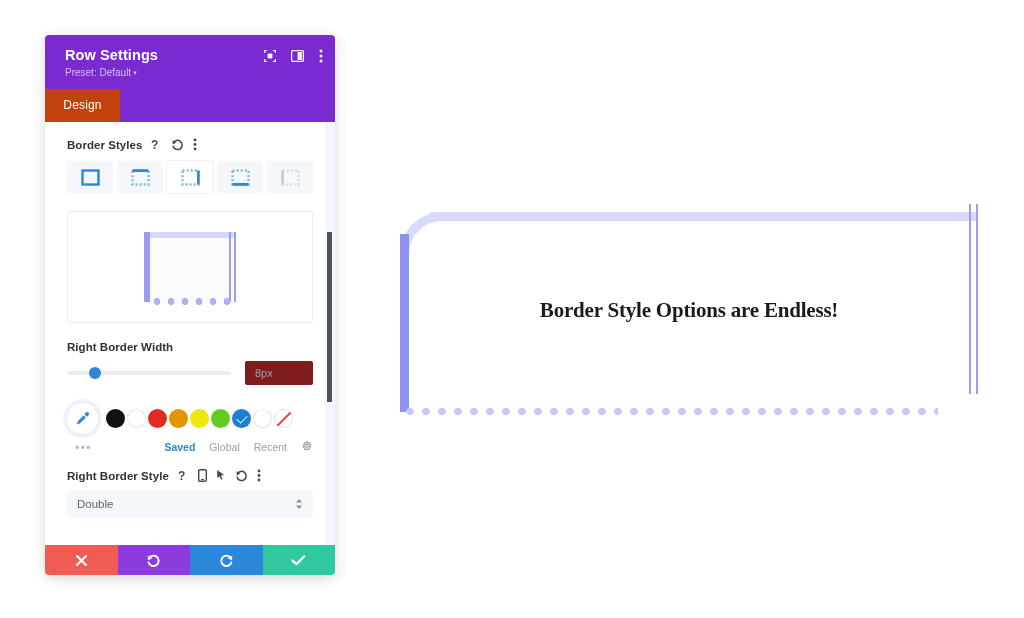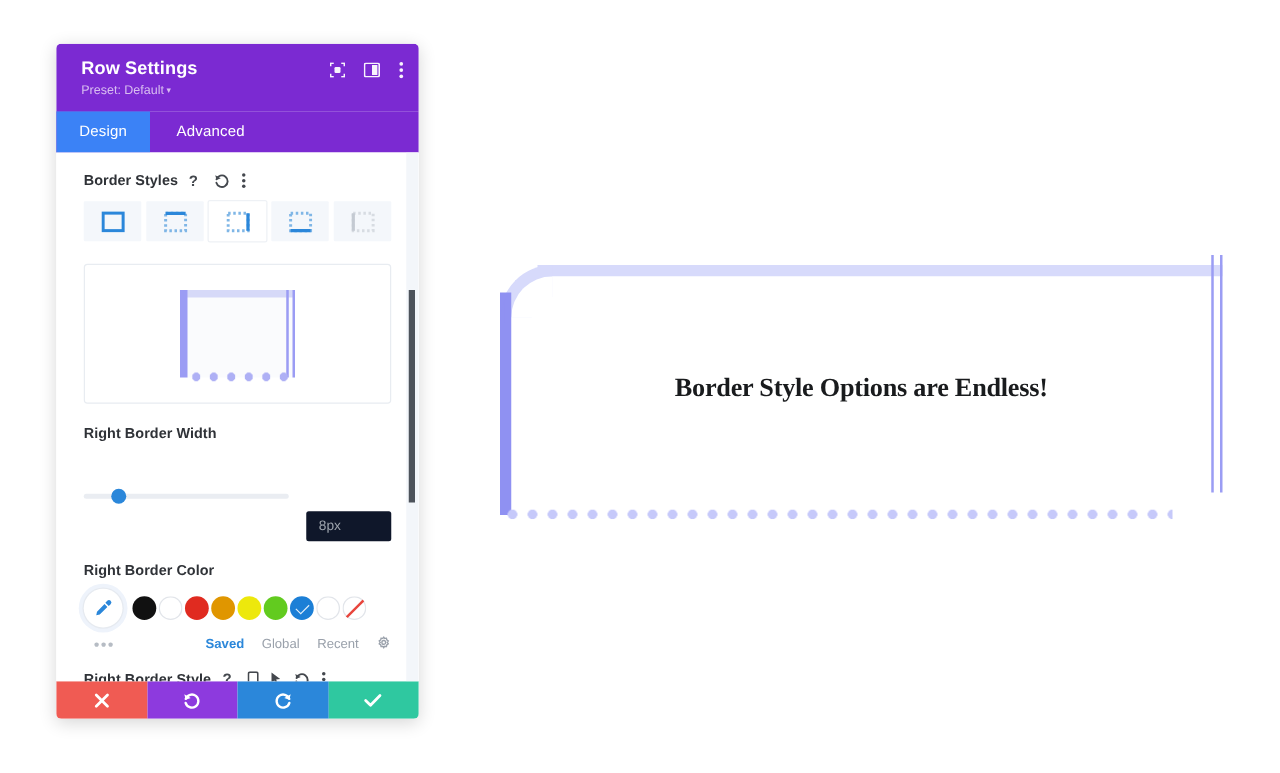--- a/index.html
+++ b/index.html
@@ -46,21 +46,21 @@
   
   .tabbar { display: flex; background: #7b2ad2; }
   .tab {
     flex: 0 0 auto; padding: 9px 0 10px 0;
     color: #ffffff; font-size: 12px; text-align: center;
     cursor: pointer; letter-spacing: .15px;
   }
   .tab.t0 { width: 78px; }
   .tab.t1 { width: 75px; }
   .tab.t2 { width: 97px; }
-  .tab.active { background: #3b82f6; }
+  .tab.active { background: #c2410c; }
 
   
   .panel-body {
     flex: 1; background: #ffffff; position: relative;
     padding: 16px 22px 4px 22px;
     overflow: hidden;
   }
   .scrolltrack {
     position: absolute; right: 0px; top: 0; width: 10px; height: 100%;
     background: #f3f6fa;
@@ -115,23 +115,23 @@
   .slider-row { display: flex; align-items: center; gap: 14px; margin-bottom: 18px; }
   .slider-track {
     flex: 1; height: 4px; background: #eaedf2; border-radius: 2px; position: relative;
   }
   .slider-knob {
     position: absolute; left: 17%; top: 50%; transform: translate(-50%,-50%);
     width: 12px; height: 12px; border-radius: 50%; background: #2b87da;
     cursor: pointer;
   }
   .value-box {
-    width: 68px; height: 24px; background: #0f172a; border-radius: 2px;
+    width: 68px; height: 24px; background: #7f1d1d; border-radius: 2px;
     display: flex; align-items: center; padding-left: 10px;
-    font-size: 11px; color: #9ba2ab; margin-top: 48px;
+    font-size: 11px; color: #9ba2ab;
   }
 
   
   .swatch-row { display: flex; align-items: center; gap: 2px; margin-bottom: 5px; }
   .swatch {
     width: 19px; height: 19px; border-radius: 50%; cursor: pointer; flex: 0 0 auto;
   }
   .swatch.ring { box-shadow: inset 0 0 0 1px #e2e5ea; }
   .eyedrop-wrap {
     width: 31px; height: 31px; border-radius: 50%;
@@ -270,21 +270,20 @@
             <circle cx="2" cy="2" r="1.5" fill="#ffffff"></circle>
             <circle cx="2" cy="7" r="1.5" fill="#ffffff"></circle>
             <circle cx="2" cy="12" r="1.5" fill="#ffffff"></circle>
           </svg>
         </span>
       </div>
     </div>
 
     <div class="tabbar">
       <div class="tab t1 active">Design</div>
-      <div class="tab t2">Advanced</div>
     </div>
 
     <div class="panel-body">
       <div class="scrolltrack">
         <div class="scrollthumb"></div>
       </div>
 
       <div class="field-label-row">
         <span class="field-label">Border Styles</span>
         <span class="mini-icon q">
@@ -353,23 +352,20 @@
       <div class="field-label-row" style="margin-bottom:8px;align-items:center;">
         <span class="field-label">Right Border Width</span>
       </div>
       <div class="slider-row">
         <div class="slider-track">
           <div class="slider-knob"></div>
         </div>
         <div class="value-box">8px</div>
       </div>
 
-      <div class="field-label-row" style="margin-bottom:8px;">
-        <span class="field-label">Right Border Color</span>
-      </div>
       <div class="swatch-row">
         <div class="eyedrop-wrap">
           <svg width="15" height="15" viewBox="0 0 15 15">
             <path d="M10.8 1.6a1.9 1.9 0 0 1 2.7 2.7l-1.5 1.5-2.7-2.7zM8.6 4.2l2.3 2.3-6.1 6.1-2.8.6.6-2.8z" fill="#2b87da"></path>
           </svg>
         </div>
         <div class="swatch" style="background:#111111"></div>
         <div class="swatch ring" style="background:#ffffff"></div>
         <div class="swatch" style="background:#e02b20"></div>
         <div class="swatch" style="background:#e09600"></div>
@@ -420,21 +416,21 @@
         </span>
         <span class="mini-icon">
           <svg width="4" height="13" viewBox="0 0 4 13">
             <circle cx="2" cy="2" r="1.4" fill="#44484e"></circle>
             <circle cx="2" cy="6.5" r="1.4" fill="#44484e"></circle>
             <circle cx="2" cy="11" r="1.4" fill="#44484e"></circle>
           </svg>
         </span>
       </div>
       <div class="select">
-        <span>Options</span>
+        <span>Double</span>
         <span class="arrows">
           <svg width="8" height="12" viewBox="0 0 8 12">
             <path d="M4 1 L7 4.6 H1 Z" fill="#868d96"></path>
             <path d="M4 11 L7 7.4 H1 Z" fill="#868d96"></path>
           </svg>
         </span>
       </div>
     </div>
 
     <div class="panel-footer">

